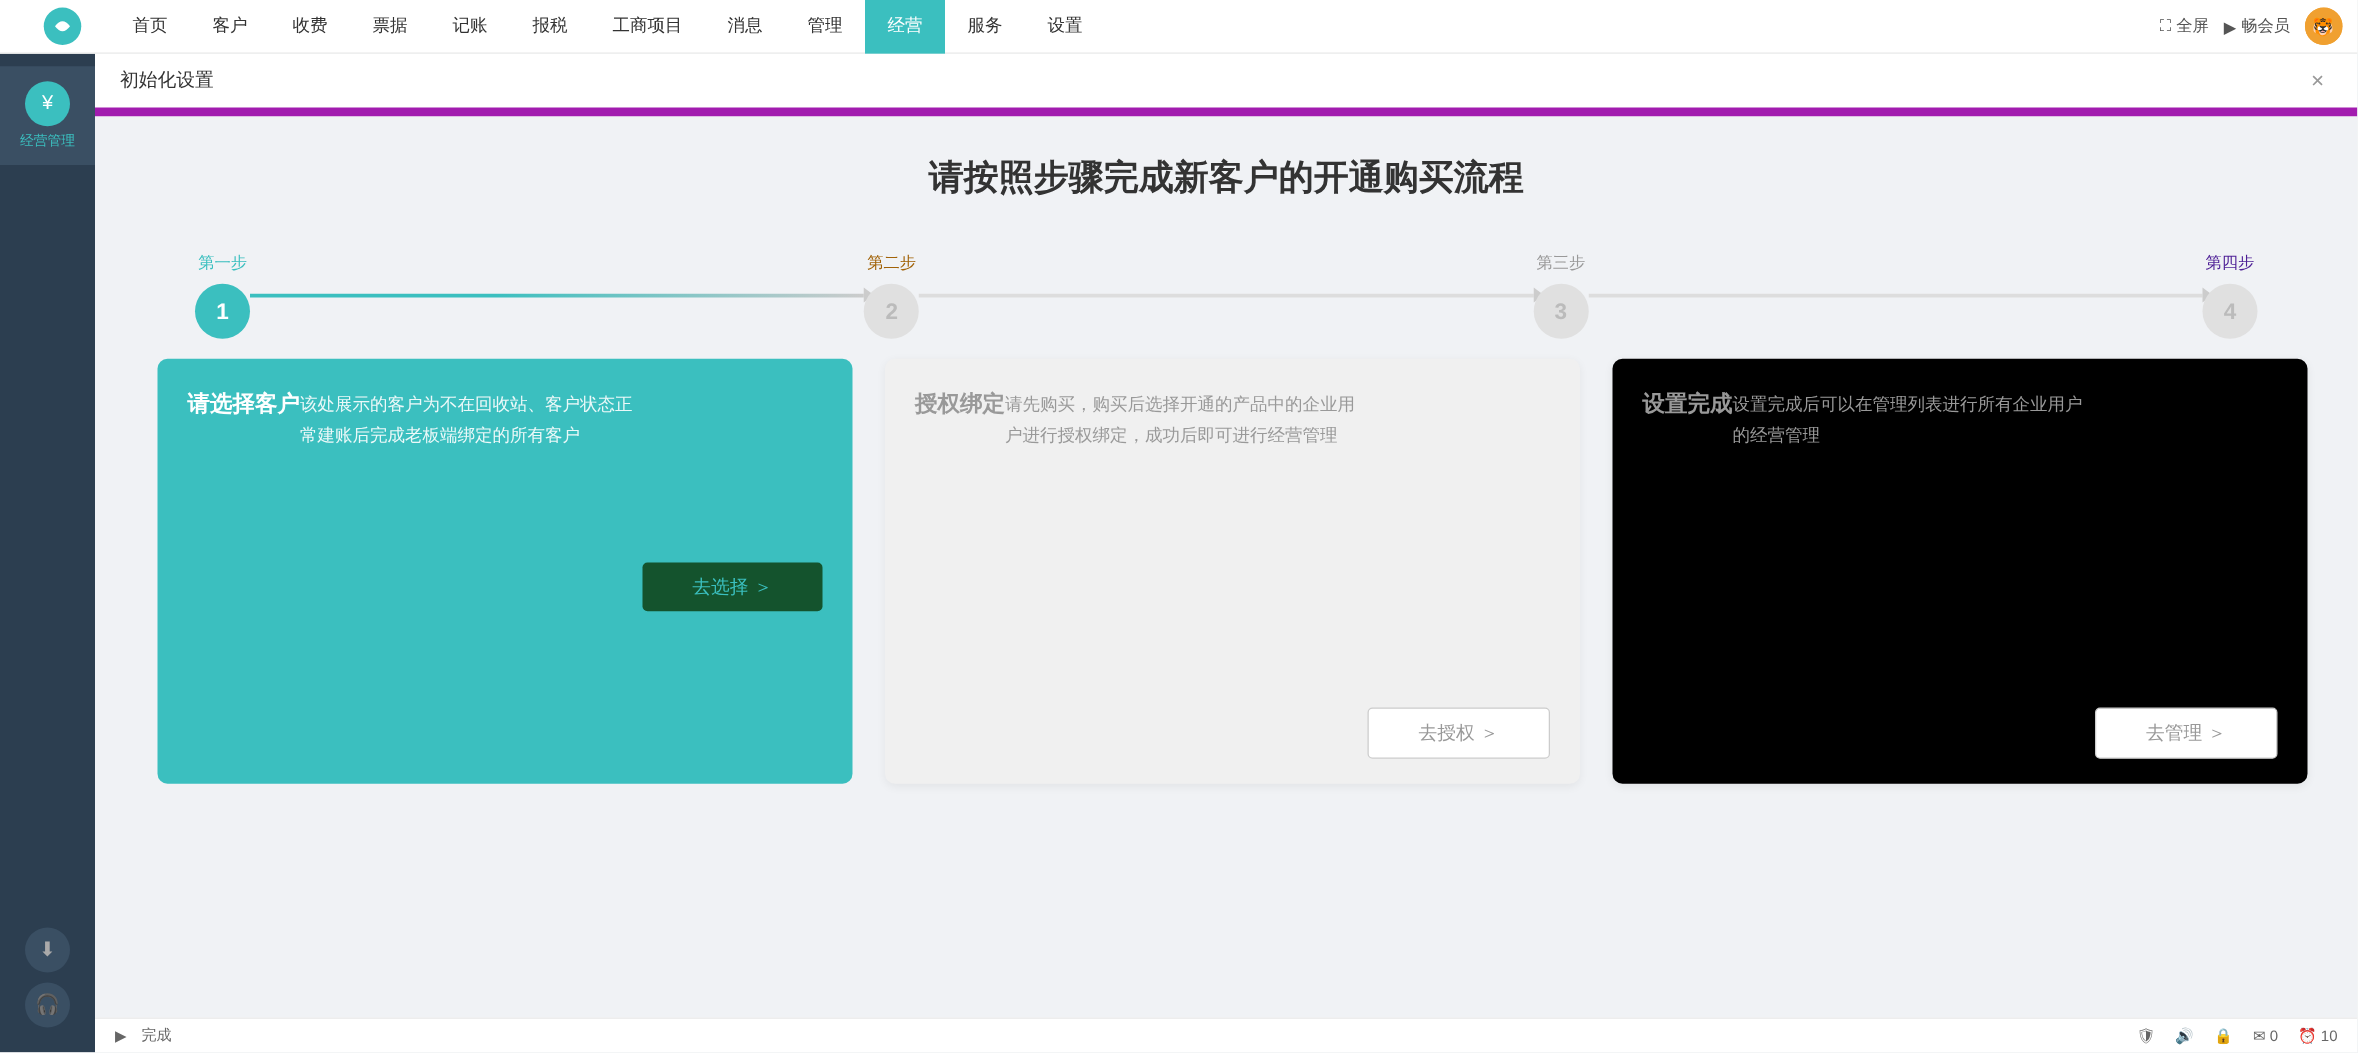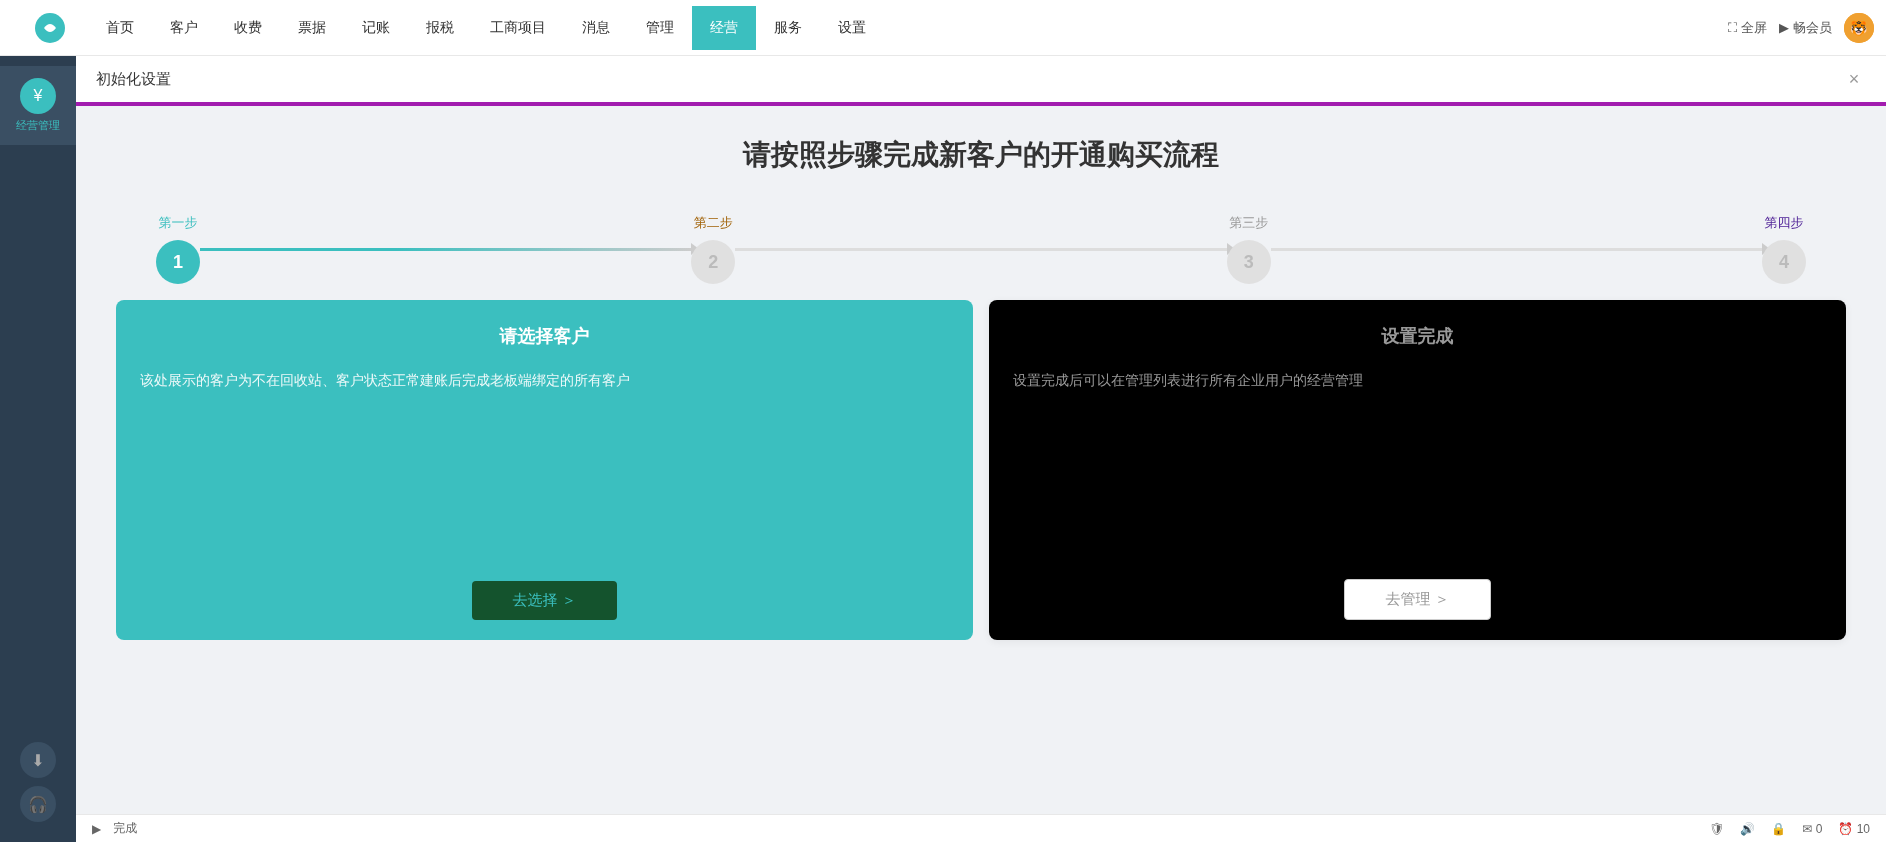--- a/index.html
+++ b/index.html
@@ -1,19 +1,19 @@
 <!DOCTYPE html>
 <html><head>
   <meta charset="utf-8">
   <style>
     * { box-sizing: border-box; margin: 0; padding: 0; }
     body { font-family: "Microsoft YaHei", "PingFang SC", sans-serif; background: #f5f5f5; width: 1886px; height: 842px; overflow: hidden; display: flex; flex-direction: column; }
 
     
-    .top-nav { background: #fff; height: 56px; display: flex; align-items: center; border-bottom: 1px solid #e8e8e8; padding: 0 12px; flex-shrink: 0; }
+    .top-nav { background: #fff; height: 43px; display: flex; align-items: center; border-bottom: 1px solid #e8e8e8; padding: 0 12px; flex-shrink: 0; }
     .top-nav .logo { width: 76px; display: flex; align-items: center; justify-content: center; }
     .logo-icon { width: 32px; height: 32px; }
     .nav-items { display: flex; align-items: center; flex: 1; }
     .nav-item { padding: 0 18px; font-size: 14px; color: #333; cursor: pointer; height: 44px; display: flex; align-items: center; }
     .nav-item.active { background: #3bbfbf; color: #fff; }
     .nav-right { display: flex; align-items: center; gap: 12px; margin-left: auto; }
     .nav-right-item { font-size: 13px; color: #555; cursor: pointer; display: flex; align-items: center; gap: 4px; }
     .avatar { width: 30px; height: 30px; border-radius: 50%; background: #f0a030; display: flex; align-items: center; justify-content: center; }
 
     
@@ -24,31 +24,31 @@
     .sidebar-item { width: 100%; display: flex; flex-direction: column; align-items: center; padding: 12px 0; cursor: pointer; color: #aaa; font-size: 11px; gap: 4px; }
     .sidebar-item.active { background: #3a4f63; color: #3bbfbf; }
     .sidebar-item .icon-circle { width: 36px; height: 36px; border-radius: 50%; background: #3bbfbf; display: flex; align-items: center; justify-content: center; color: #fff; font-size: 16px; }
     .sidebar-bottom { margin-top: auto; padding-bottom: 20px; display: flex; flex-direction: column; align-items: center; gap: 8px; }
     .sidebar-bottom-item { width: 36px; height: 36px; border-radius: 50%; background: #3a4f63; display: flex; align-items: center; justify-content: center; cursor: pointer; color: #aaa; font-size: 16px; }
 
     
     .content-area { flex: 1; background: #f0f2f5; display: flex; flex-direction: column; }
 
     
-    .content-header { background: #fff; height: 50px; display: flex; align-items: center; padding: 0 20px; border-bottom: 4px solid #a21caf; justify-content: space-between; flex-shrink: 0; text-align: center; }
+    .content-header { background: #fff; height: 50px; display: flex; align-items: center; padding: 0 20px; border-bottom: 7px solid #a21caf; justify-content: space-between; flex-shrink: 0; text-align: center; }
     .content-title { font-size: 15px; color: #333; }
     .close-btn { width: 24px; height: 24px; display: flex; align-items: center; justify-content: center; cursor: pointer; color: #999; font-size: 18px; }
 
     
     .card-area { flex: 1; padding: 30px 40px; overflow-y: auto; }
     .page-title { text-align: center; font-size: 28px; color: #333; margin-bottom: 40px; font-weight: 700; }
 
     
     .cards-row { display: flex; gap: 16px; }
-    .step-card { flex: 1; border-radius: 8px; padding: 24px 24px 20px; display: flex; flex-direction: column; min-height: 340px; }
+    .step-card { flex: 1; border-radius: 8px; padding: 24px 24px 20px; display: flex; min-height: 340px; margin-left: 10px; }
     .step-card.active-card { background: #3bbfbf; color: #fff; }
     .step-card.inactive-card { background: #e8e8e8; color: #aaa; }
     .step-card.white-card { background: #fff; color: #333; box-shadow: 0 2px 8px rgba(0,0,0,0.06); }
     .card-title { font-size: 18px; font-weight: bold; text-align: center; margin-bottom: 20px; }
     .step-card.active-card .card-title { color: #fff; }
     .step-card.inactive-card .card-title { color: #999; }
     .card-desc { font-size: 14px; line-height: 1.8; flex: 1; }
     .step-card.active-card .card-desc { color: rgba(255,255,255,0.9); }
     .step-card.inactive-card .card-desc { color: #999; }
     .card-btn { margin-top: 20px; align-self: center; }
@@ -170,20 +170,27 @@
 
         <div class="step-card active-card">
           <div class="card-title">请选择客户</div>
           <div class="card-desc">该处展示的客户为不在回收站、客户状态正常建账后完成老板端绑定的所有客户</div>
           <div class="card-btn">
             <button class="btn-primary">去选择 ＞</button>
           </div>
         </div>
 
 
+        <div class="step-card white-card" style="background:#f0f0f0;">
+          <div class="card-title" style="color:#999;">授权绑定</div>
+          <div class="card-desc" style="color:#999;">请先购买，购买后选择开通的产品中的企业用户进行授权绑定，成功后即可进行经营管理</div>
+          <div class="card-btn" style="margin-top:auto;">
+            <button class="btn-secondary">去授权 ＞</button>
+          </div>
+        </div>
 
         <div class="step-card white-card" style="background:#000000;">
           <div class="card-title" style="color:#999;">设置完成</div>
           <div class="card-desc" style="color:#999;">设置完成后可以在管理列表进行所有企业用户的经营管理</div>
           <div class="card-btn" style="margin-top:auto;">
             <button class="btn-secondary">去管理 ＞</button>
           </div>
         </div>
 
       </div>

